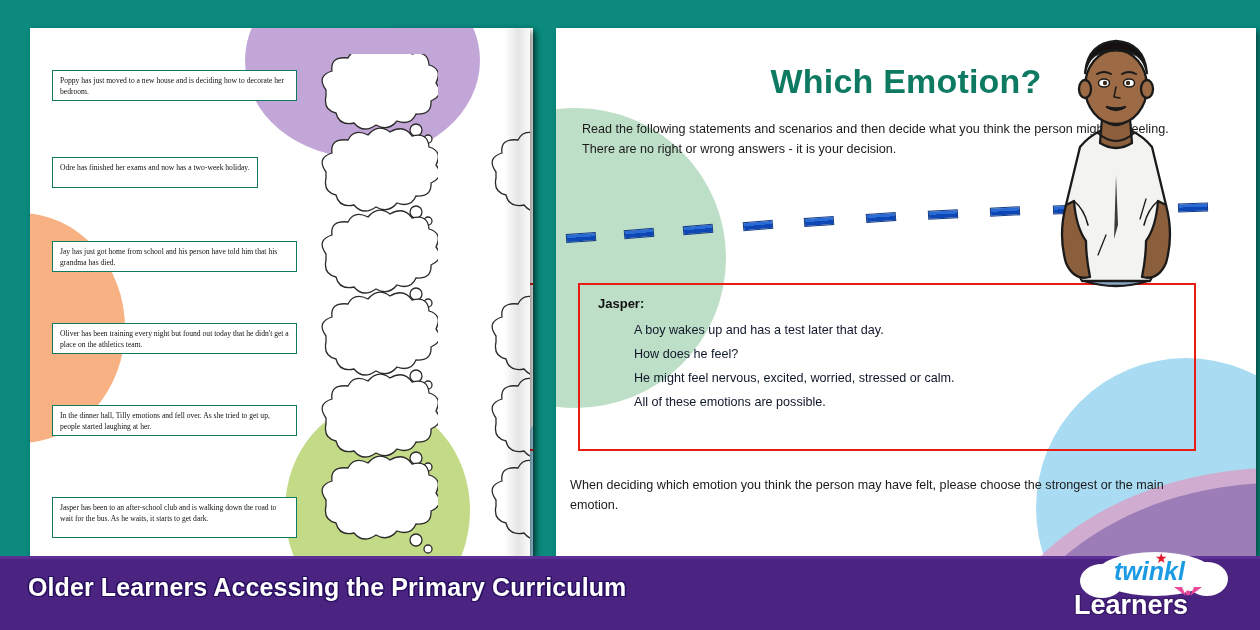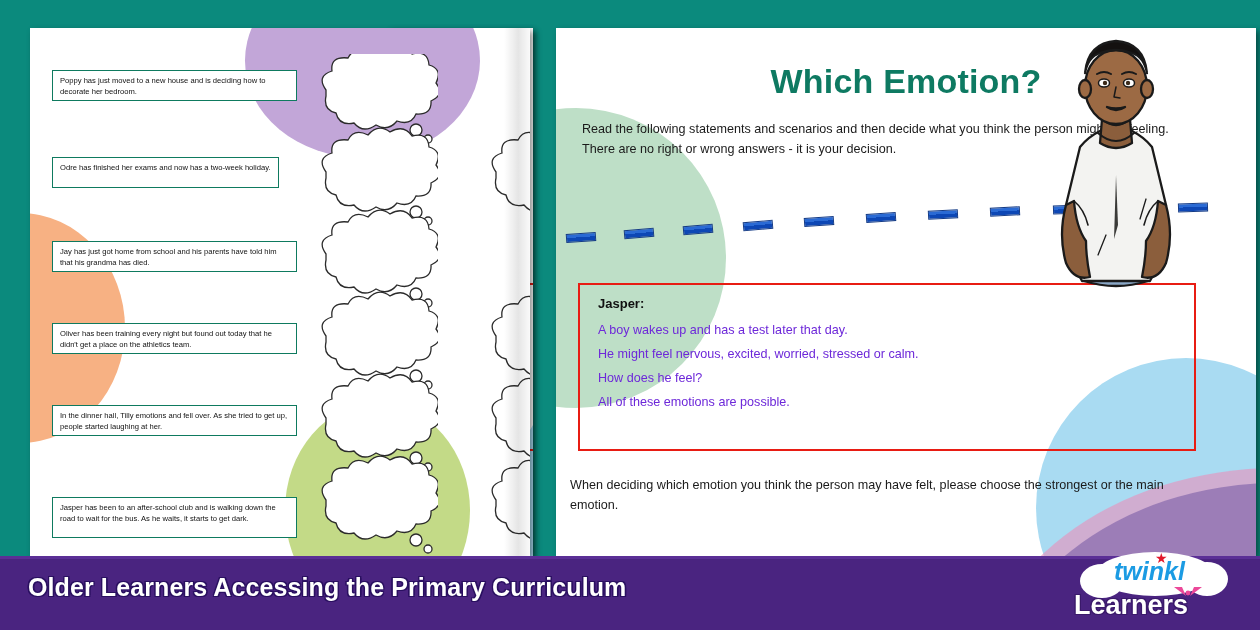--- a/index.html
+++ b/index.html
@@ -44,20 +44,21 @@
   .scenario-col{ position:absolute; left:22px; top:42px; width:245px; z-index:5; }
   .scenario-box{
     border:1.6px solid #0e7a5f;
     background:#ffffff;
     padding:5px 7px 19px 7px;
     font-size:7.6px;
     line-height:1.42;
     color:#111;
     margin-bottom:0;
     box-sizing:border-box;
+    font-family:Liberation Serif, serif;
   }
 
   .bubble-col{ position:absolute; left:278px; top:26px; width:190px; z-index:4; }
   .bubble-col.second{ left:448px; top:26px; }
 
   
   #sheet-mid{ left:388px; top:28px; width:145px; height:528px; z-index:2; }
   #sheet-mid .mid-inner{
     position:absolute; left:-360px; top:0; width:505px; height:528px;
     background:#fff;
@@ -108,21 +109,21 @@
     position:absolute; right:52px; top:1px; width:176px; height:292px; z-index:7;
   }
 
   .example-box{
     position:absolute;left:22px;top:255px;width:618px;height:168px;
     border:2.4px solid #e81c13;background:transparent;box-sizing:border-box;
     z-index:6;
   }
   .example-inner{ padding:11px 0 0 18px; }
   .example-title{ font-size:13px;font-weight:bold;color:#111;margin-bottom:12px; }
-  .example-line{ font-size:12.6px;color:#6d28d9;margin-bottom:10px; }
+  .example-line{ font-size:12.6px;color:#0f172a;margin-bottom:10px;margin-left:36px; }
 
   .closing-text{
     position:absolute;left:14px;top:448px;width:600px;
     font-size:12.6px;line-height:1.55;color:#1a1a1a;z-index:6;
   }
 
   .dot-row{ position:absolute;left:0;top:0;z-index:6; }
   .dot-row i{ position:absolute;width:7px;height:7px;border-radius:50%;background:#1f4fd8; }
 
   
@@ -207,21 +208,21 @@
 
 <div class="sheet" id="sheet-left">
 
   <div class="blob blob-purple"></div>
   <div class="blob blob-orange"></div>
   <div class="blob blob-green"></div>
 
   <div class="scenario-col">
     <div class="scenario-box" style="position:absolute;top:0px;height:31px;">Poppy has just moved to a new house and is deciding how to decorate her bedroom.</div>
     <div class="scenario-box" style="position:absolute;top:87px;height:31px;">Odre has finished her exams and now has a two-week holiday.</div>
-    <div class="scenario-box" style="position:absolute;top:171px;height:31px;">Jay has just got home from school and his parents have told him that his grandma has died.</div>
+    <div class="scenario-box" style="position:absolute;top:171px;height:31px;">Jay has just got home from school and his person have told him that his grandma has died.</div>
     <div class="scenario-box" style="position:absolute;top:253px;height:31px;">Oliver has been training every night but found out today that he didn't get a place on the athletics team.</div>
     <div class="scenario-box" style="position:absolute;top:335px;height:31px;">In the dinner hall, Tilly emotions and fell over. As she tried to get up, people started laughing at her.</div>
     <div class="scenario-box" style="position:absolute;top:417px;height:41px;margin-top:10px;">Jasper has been to an after-school club and is walking down the road to wait for the bus. As he waits, it starts to get dark.</div>
   </div>
 
   <div class="bubble-col">
     <svg width="130" height="500" viewBox="0 0 130 500">
       <g fill="#ffffff" stroke="#2b2b2b" stroke-width="1.3">
         <g>
           <path d="M18 36 q-10-14 6-19 q-2-15 16-13 q6-12 20-5 q10-12 22-3 q14-8 22 4 q16-4 17 11 q14 4 7 18 q9 12-5 18 q1 14-15 13 q-5 12-19 7 q-9 11-21 4 q-13 9-22-2 q-15 3-18-10 q-13-3-10-17 z"></path>
@@ -357,22 +358,22 @@
       <path d="M88 58 L86 68 L92 69" fill="none" stroke-width="1.5"></path>
 
       <path d="M79 78 Q88 84 97 78 Q88 81 79 78 Z" fill="#5c3226"></path>
     </g>
   </svg>
 
   <div class="example-box">
     <div class="example-inner">
       <div class="example-title">Jasper:</div>
       <div class="example-line">A boy wakes up and has a test later that day.</div>
+      <div class="example-line">How does he feel?</div>
       <div class="example-line">He might feel nervous, excited, worried, stressed or calm.</div>
-      <div class="example-line">How does he feel?</div>
       <div class="example-line">All of these emotions are possible.</div>
     </div>
   </div>
 
   <div class="closing-text">When deciding which emotion you think the person may have felt, please choose the strongest or the main emotion.</div>
 </div>
 
 <div id="banner">
   <div class="accent"></div>
   <div class="banner-title">Older Learners Accessing the Primary Curriculum</div>

